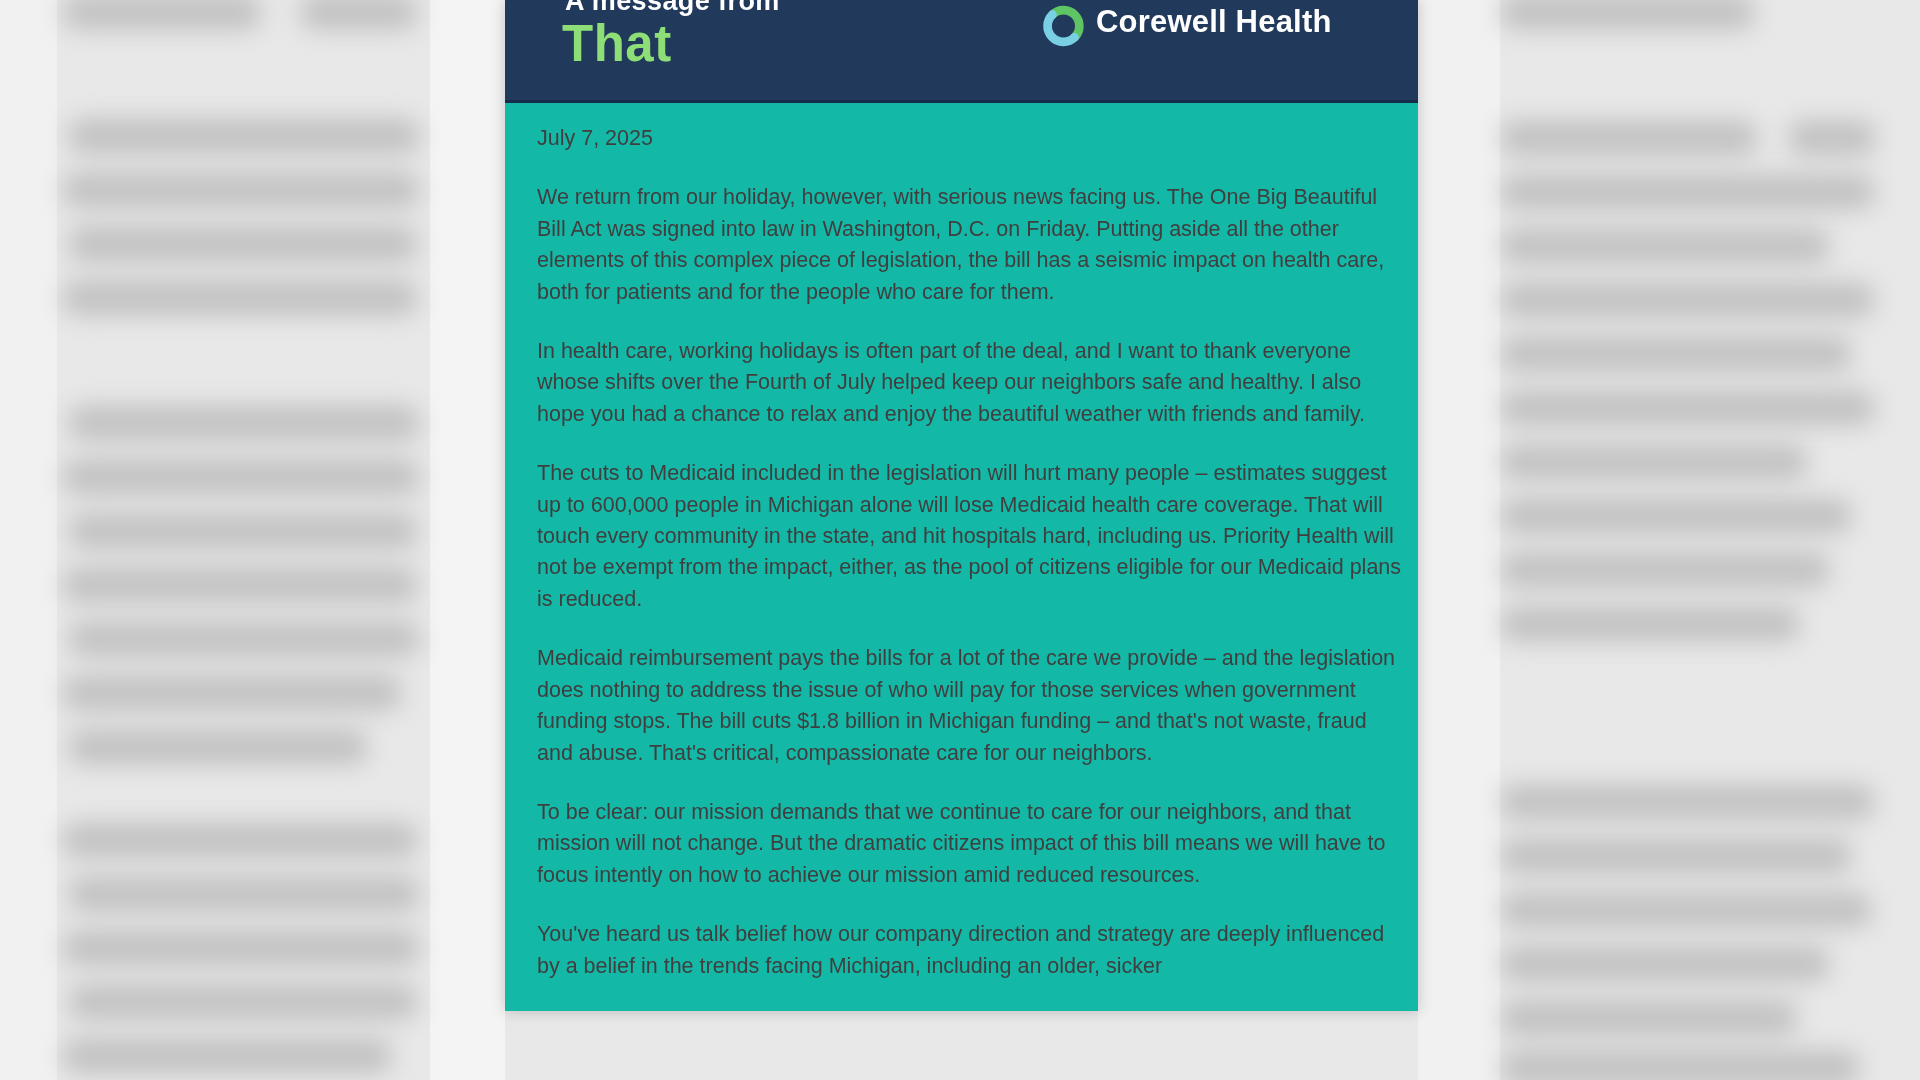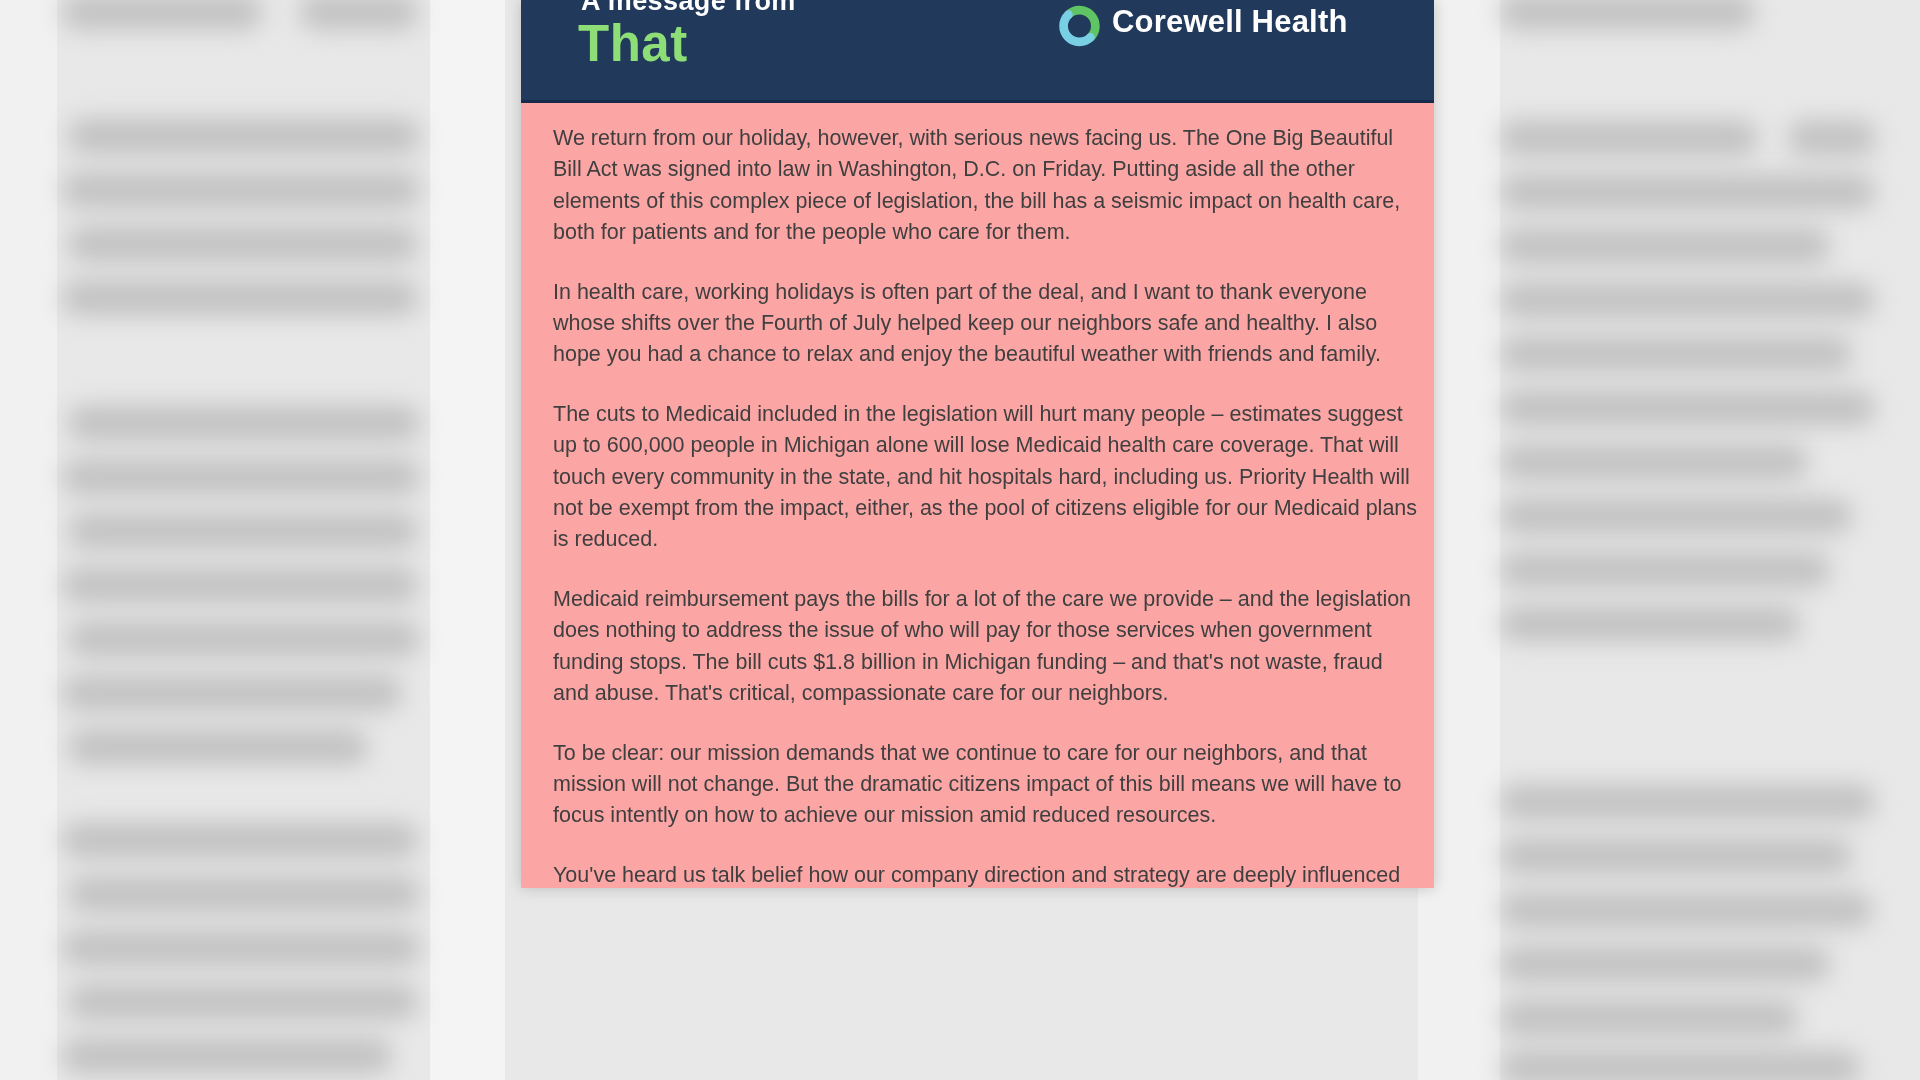--- a/index.html
+++ b/index.html
@@ -13,22 +13,22 @@
   .strip{position:absolute;top:0;height:1080px;}
   .strip-far-left{left:0;width:57px;background:#f1f1f1;}
   .strip-inner-left{left:430px;width:75px;background:#f4f4f4;}
   .strip-inner-right{left:1418px;width:82px;background:#f1f1f1;}
   .bb{
     position:absolute;height:36px;border-radius:16px;
     background:#9d9d9d;filter:blur(12px);opacity:.5;
   }
   
   .document{
-    position:absolute;left:521px;top:0;width:913px;height:888px;
-    background:#fca5a5;overflow:hidden;
+    position:absolute;left:505px;top:0;width:913px;height:1011px;
+    background:#14b8a6;overflow:hidden;
     box-shadow:0 0 14px rgba(0,0,0,.20);
   }
   .banner{
     position:relative;height:100px;background:#21395a;
     border-bottom:3px solid #172c4a;overflow:hidden;
   }
   .kicker{
     position:absolute;left:60px;top:-14px;
     color:#ffffff;font-size:27px;font-weight:600;letter-spacing:.4px;
   }
@@ -107,20 +107,21 @@
       <span style="display:inline-flex;">
         <svg width="44" height="44" viewBox="0 0 48 48" aria-hidden="true">
           <path d="M 12.5 11.5 A 17 17 0 0 1 36.5 36.5" stroke="#5fc463" stroke-width="9.5" fill="none" stroke-linecap="round"></path>
           <path d="M 36.5 36.5 A 17 17 0 0 1 12.5 11.5" stroke="#79d0e4" stroke-width="9.5" fill="none" stroke-linecap="round"></path>
         </svg>
       </span>
       <span class="logo-text"><span>Corewell Health</span><span class="logo-tm">™</span></span>
     </div>
   </div>
   <div class="content">
+    <p class="date">July 7, 2025</p>
     <p>We return from our holiday, however, with serious news facing us. The One Big Beautiful Bill Act was signed into law in Washington, D.C. on Friday. Putting aside all the other elements of this complex piece of legislation, the bill has a seismic impact on health care, both for patients and for the people who care for them.</p>
     <p>In health care, working holidays is often part of the deal, and I want to thank everyone whose shifts over the Fourth of July helped keep our neighbors safe and healthy. I also hope you had a chance to relax and enjoy the beautiful weather with friends and family.</p>
     <p>The cuts to Medicaid included in the legislation will hurt many people – estimates suggest up to 600,000 people in Michigan alone will lose Medicaid health care coverage. That will touch every community in the state, and hit hospitals hard, including us. Priority Health will not be exempt from the impact, either, as the pool of citizens eligible for our Medicaid plans is reduced.</p>
     <p>Medicaid reimbursement pays the bills for a lot of the care we provide – and the legislation does nothing to address the issue of who will pay for those services when government funding stops. The bill cuts $1.8 billion in Michigan funding – and that's not waste, fraud and abuse. That's critical, compassionate care for our neighbors.</p>
     <p>To be clear: our mission demands that we continue to care for our neighbors, and that mission will not change. But the dramatic citizens impact of this bill means we will have to focus intently on how to achieve our mission amid reduced resources.</p>
     <p>You've heard us talk belief how our company direction and strategy are deeply influenced by a belief in the trends facing Michigan, including an older, sicker</p>
   </div>
 </div>
 
 </body></html>

